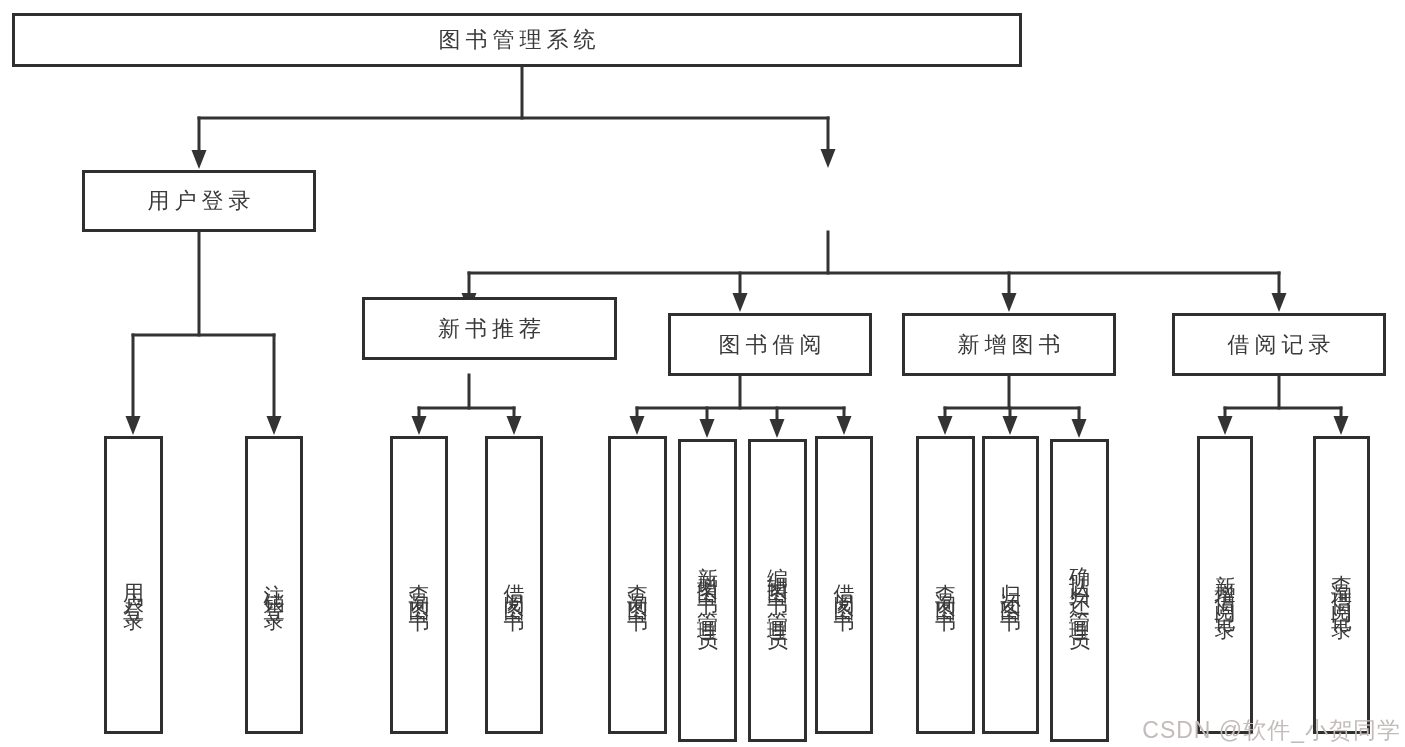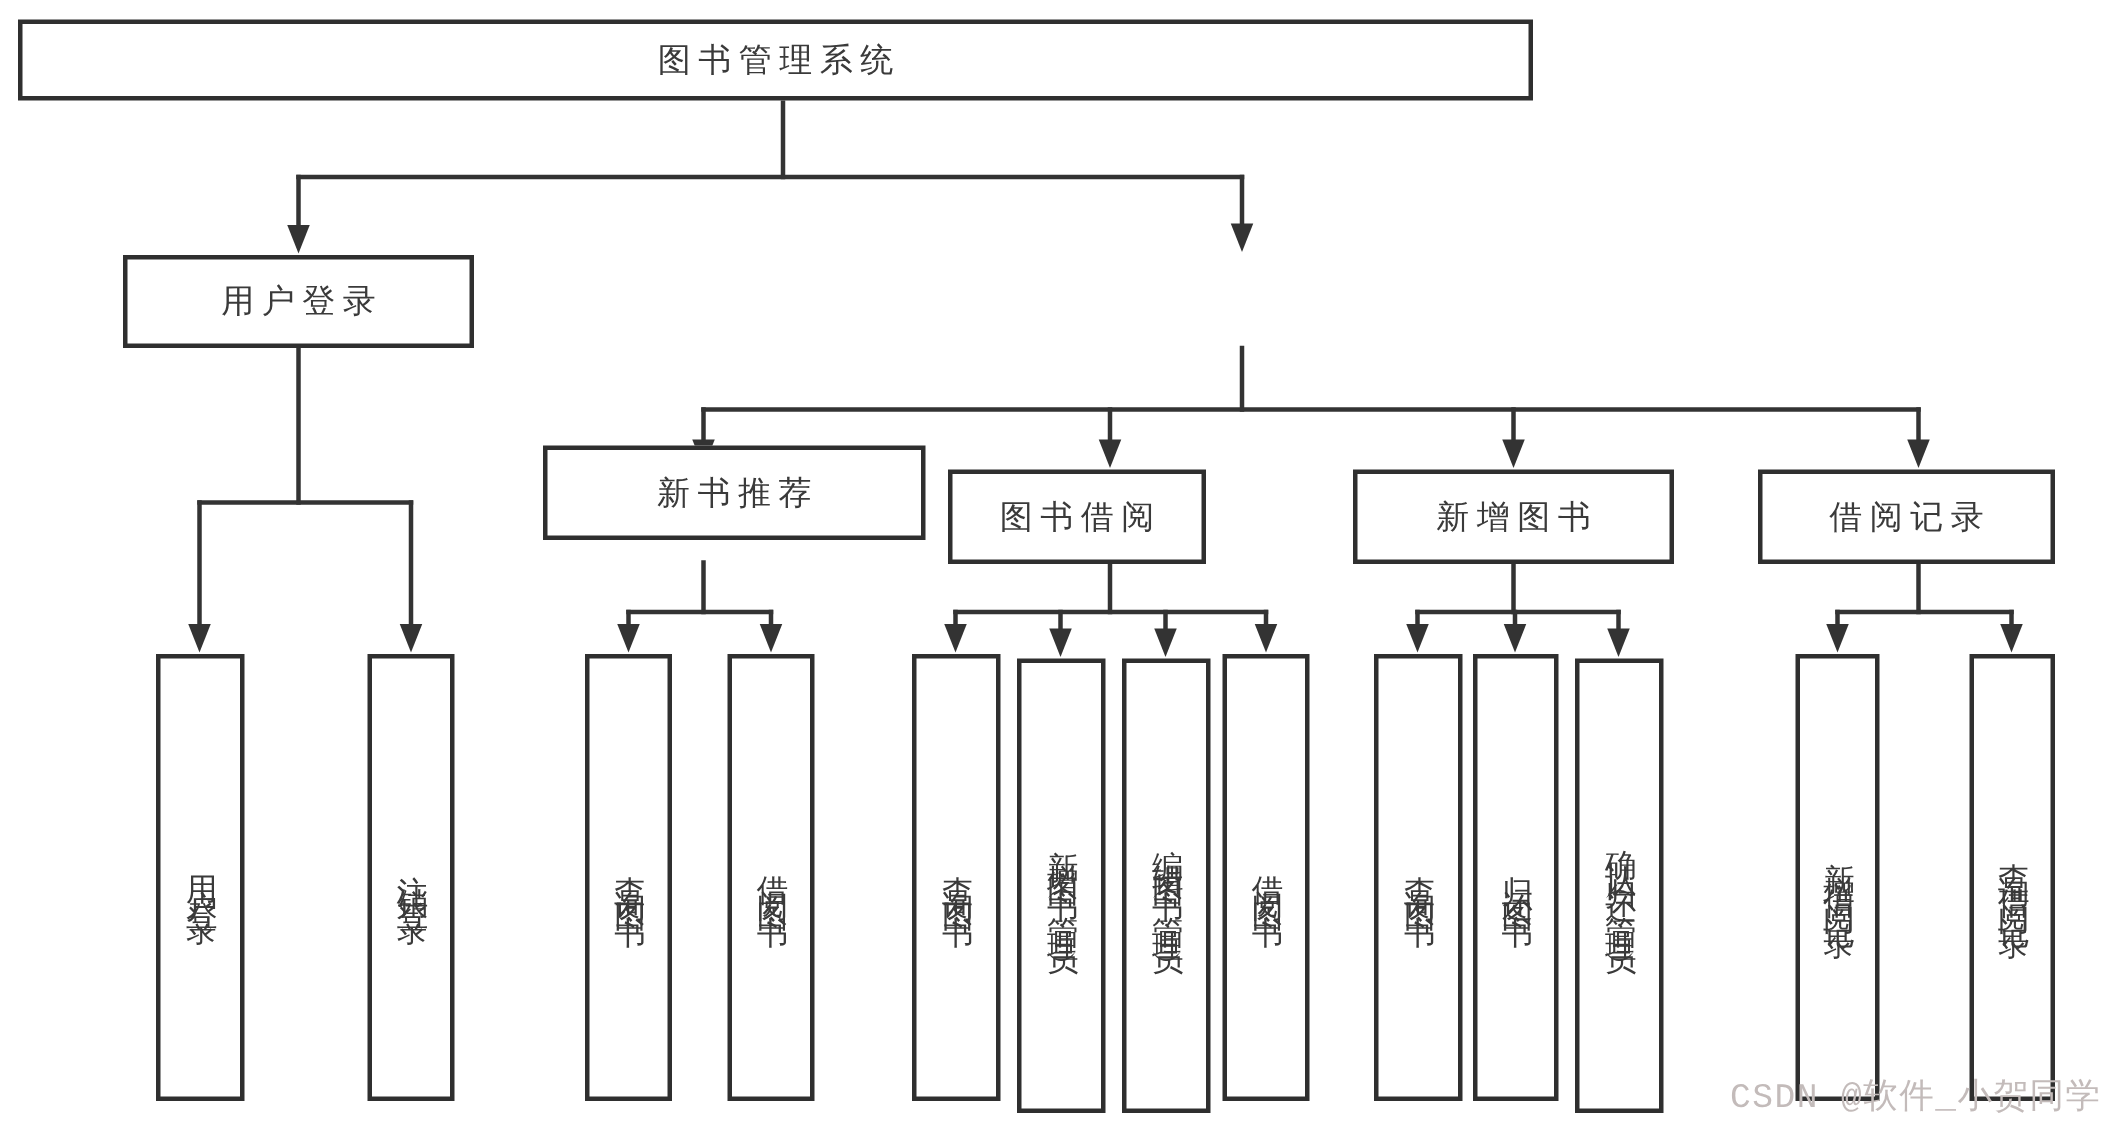--- a/index.html
+++ b/index.html
@@ -26,21 +26,21 @@
     font-size:22px; letter-spacing:5px; padding-left:5px;
     white-space:nowrap; color:var(--text);
   }
   .leaf span{
     writing-mode:vertical-rl; text-orientation:mixed;
     font-size:21px; letter-spacing:9px; color:var(--text);
   }
   .watermark{
     position:absolute; z-index:3; right:4px; bottom:1px;
     font-size:23px; letter-spacing:1px; color:var(--watermark);
-    font-family:Liberation Mono, monospace;
+    font-family:Liberation Sans, sans-serif;
   }
 </style>
 </head>
 <body>
 
 <div class="stage">
 
   <svg class="connectors" width="1405" height="747">
     <g>
       <line x1="522" y1="66" x2="522" y2="118"></line>
@@ -114,27 +114,27 @@
     <span>图书管理系统</span>
   </div>
 
   <div class="node hnode" style="left:82px;top:170px;width:234px;height:62px">
     <span>用户登录</span>
   </div>
 
   <div class="node hnode" style="left:362px;top:297px;width:255px;height:63px">
     <span>新书推荐</span>
   </div>
-  <div class="node hnode" style="left:632px;top:313px;width:172px;height:63px">
+  <div class="node hnode" style="left:668px;top:313px;width:204px;height:63px">
     <span>图书借阅</span>
   </div>
   <div class="node hnode" style="left:902px;top:313px;width:214px;height:63px">
     <span>新增图书</span>
   </div>
-  <div class="node hnode" style="left:1172px;top:313px;width:198px;height:63px">
+  <div class="node hnode" style="left:1172px;top:313px;width:214px;height:63px">
     <span>借阅记录</span>
   </div>
 
   <div class="node leaf" style="left:104px;top:436px;width:59px;height:298px">
     <span>用户登录</span>
   </div>
   <div class="node leaf" style="left:245px;top:436px;width:58px;height:298px">
     <span>注销登录</span>
   </div>
 

